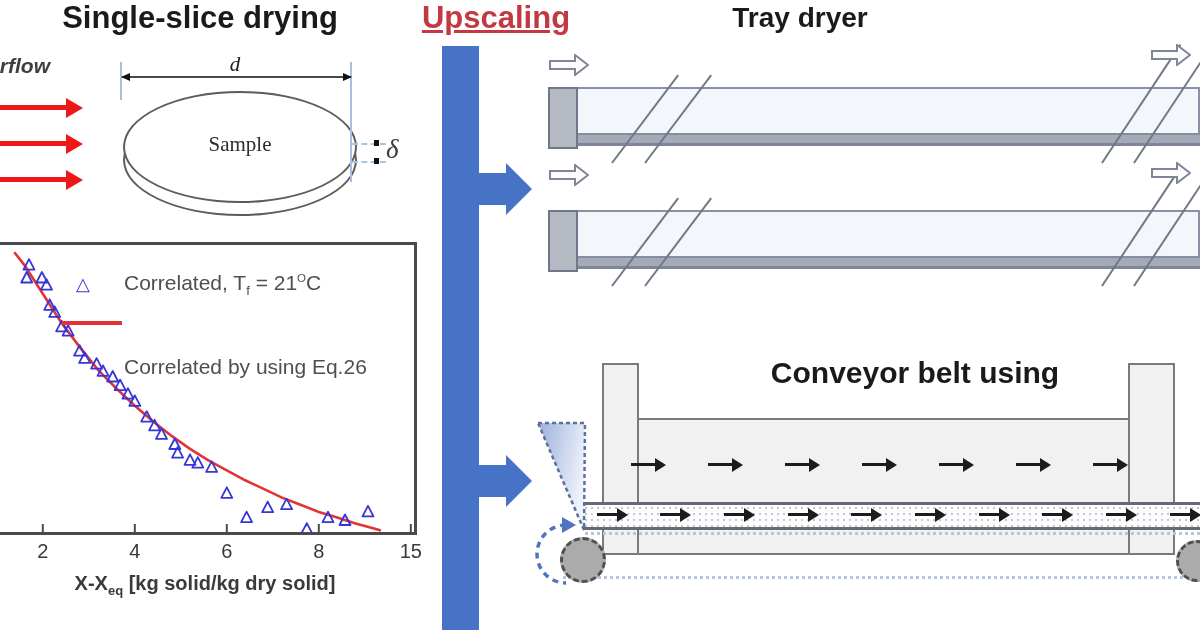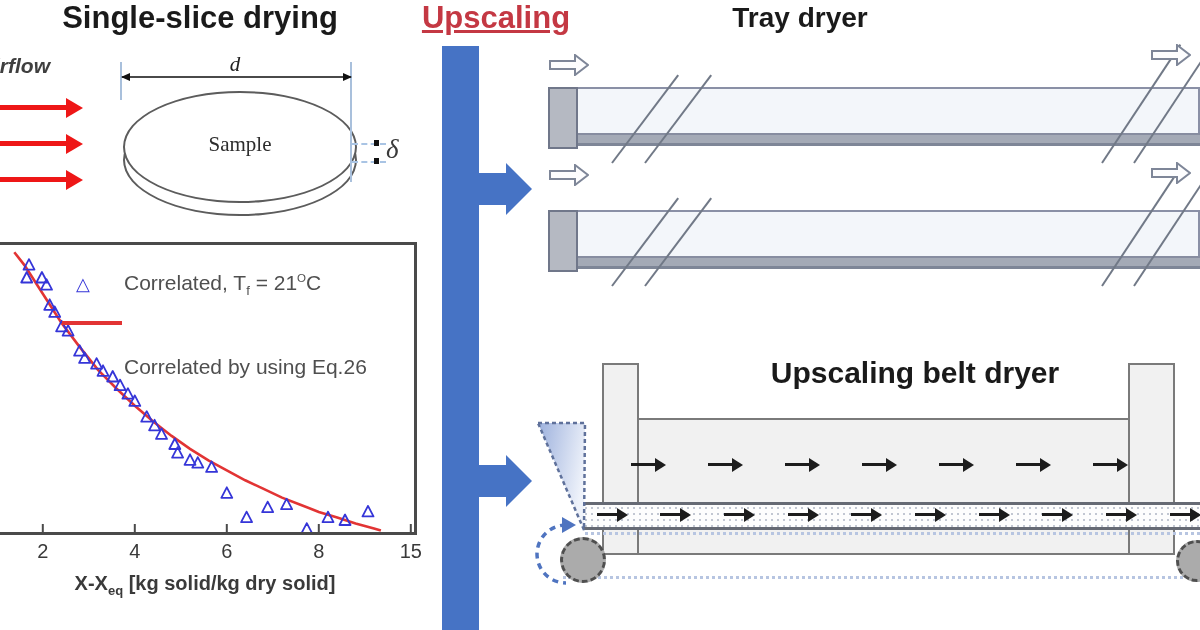--- a/index.html
+++ b/index.html
@@ -209,21 +209,21 @@
   <div class="break-line brk-short" style="left:612px;top:285px;"></div>
   <div class="break-line brk-short" style="left:645px;top:285px;"></div>
   <div class="break-line brk-long" style="left:1102px;top:162px;"></div>
   <div class="break-line brk-long" style="left:1134px;top:162px;"></div>
   <div class="break-line brk-long" style="left:1102px;top:285px;"></div>
   <div class="break-line brk-long" style="left:1134px;top:285px;"></div>
 
   <div class="abs housing" id="housing-body"></div>
   <div class="abs housing" id="housing-pillar-left"></div>
   <div class="abs housing" id="housing-pillar-right"></div>
-  <div class="abs panel-title" id="title-conveyor">Upscaling belt dryer</div>
+  <div class="abs panel-title" id="title-conveyor">Conveyor belt using</div>
 
   <div id="zone-arrows">
       <div class="flow-arrow" style="width: 24px; left: 630.5px; top: 463px;"></div>
       <div class="flow-arrow" style="width: 24px; left: 707.5px; top: 463px;"></div>
       <div class="flow-arrow" style="width: 24px; left: 784.5px; top: 463px;"></div>
       <div class="flow-arrow" style="width: 24px; left: 861.5px; top: 463px;"></div>
       <div class="flow-arrow" style="width: 24px; left: 938.5px; top: 463px;"></div>
       <div class="flow-arrow" style="width: 24px; left: 1015.5px; top: 463px;"></div>
       <div class="flow-arrow" style="width: 24px; left: 1092.5px; top: 463px;"></div>
     </div>

